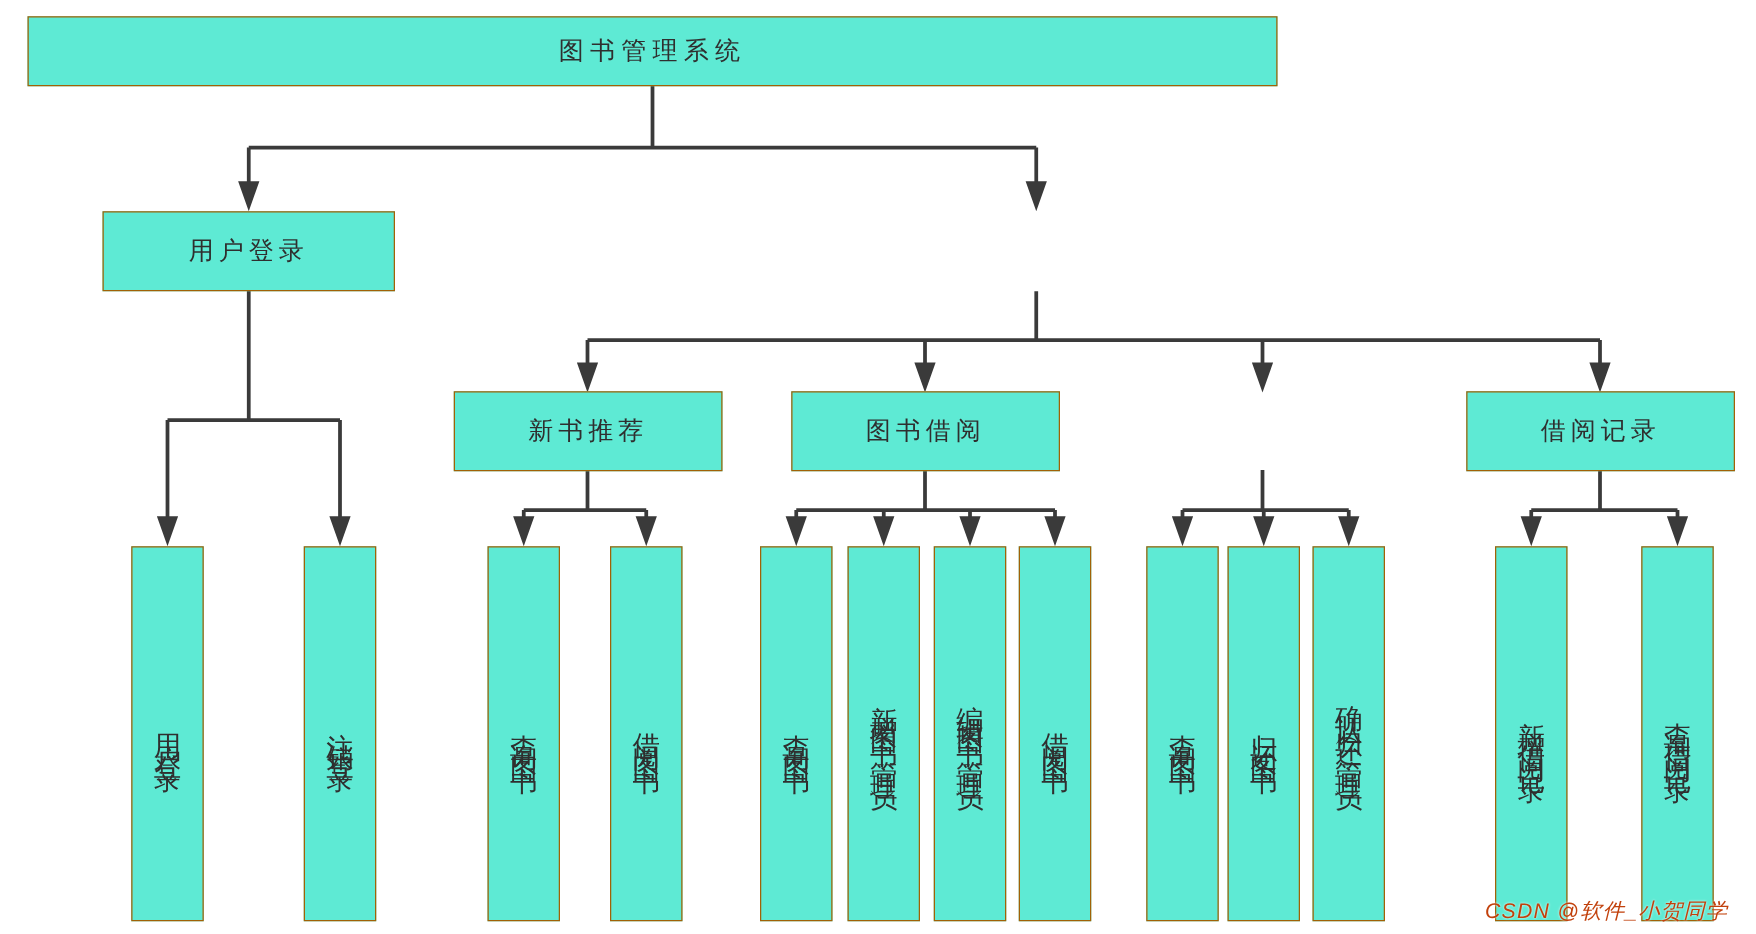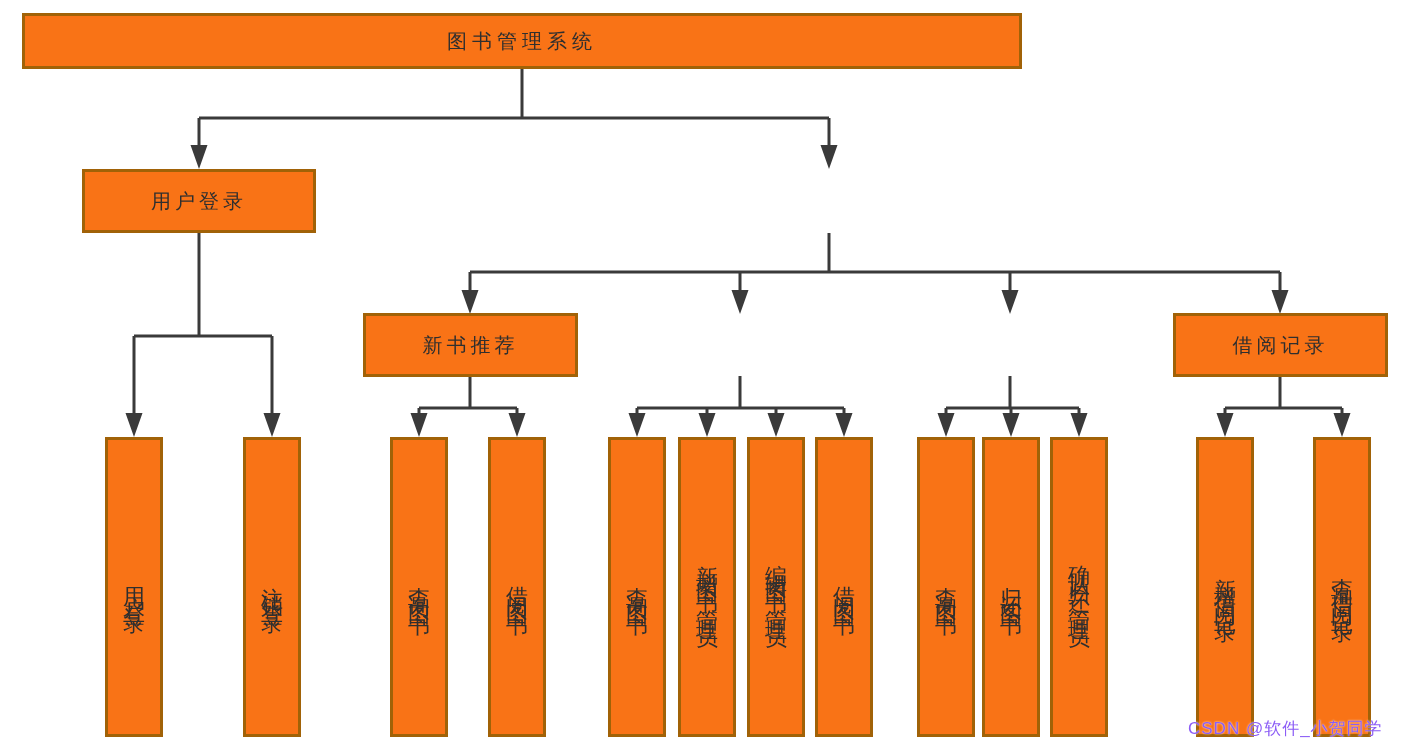--- a/index.html
+++ b/index.html
@@ -14,22 +14,22 @@
   }
   #connectors {
     position: absolute;
     left: 0; top: 0;
     width: 1405px; height: 747px;
     z-index: 0;
   }
   .node {
     position: absolute;
     box-sizing: border-box;
-    background: #f97316;
-    border: 3px solid #a16207;
+    background: #5eead4;
+    border: 1px solid #a16207;
     display: flex;
     align-items: center;
     justify-content: center;
     z-index: 1;
   }
   .hbox span {
     font-size: 20px;
     letter-spacing: 4px;
     white-space: nowrap;
     line-height: 1.2;
@@ -43,24 +43,25 @@
     line-height: 1;
     letter-spacing: 9px;
   }
   .l3 { top: 313px; width: 215px; height: 64px; }
   #watermark {
     position: absolute;
     left: 1188px;
     top: 717px;
     font-size: 17px;
     letter-spacing: 1px;
-    color: #8b5cf6;
+    color: #c2410c;
     white-space: nowrap;
     z-index: 2;
     text-shadow: 0 0 2px #ffffff;
+    font-style: italic;
   }
 </style>
 </head>
 <body>
 
 <div id="stage">
 
   <svg id="connectors" viewBox="0 0 1405 747" xmlns="http://www.w3.org/2000/svg">
     <g fill="none" stroke="#3a3a3a" stroke-width="3">
       <path d="M522 68 V118 M199 118 H829 M199 118 V150 M829 118 V150"></path>
@@ -93,20 +94,23 @@
   <div class="node hbox root-box" style="left:22px;top:13px;width:1000px;height:56px">
     <span>图书管理系统</span>
   </div>
 
   <div class="node hbox" style="left:82px;top:169px;width:234px;height:64px">
     <span>用户登录</span>
   </div>
 
   <div class="node hbox l3" style="left:363px">
     <span>新书推荐</span>
+  </div>
+  <div class="node hbox l3" style="left:633px">
+    <span>图书借阅</span>
   </div>
   <div class="node hbox l3" style="left:1173px">
     <span>借阅记录</span>
   </div>
 
   <div class="node vbox" style="left:105px">
     <span class="vtext">用户登录</span>
   </div>
   <div class="node vbox" style="left:243px">
     <span class="vtext">注销登录</span>

